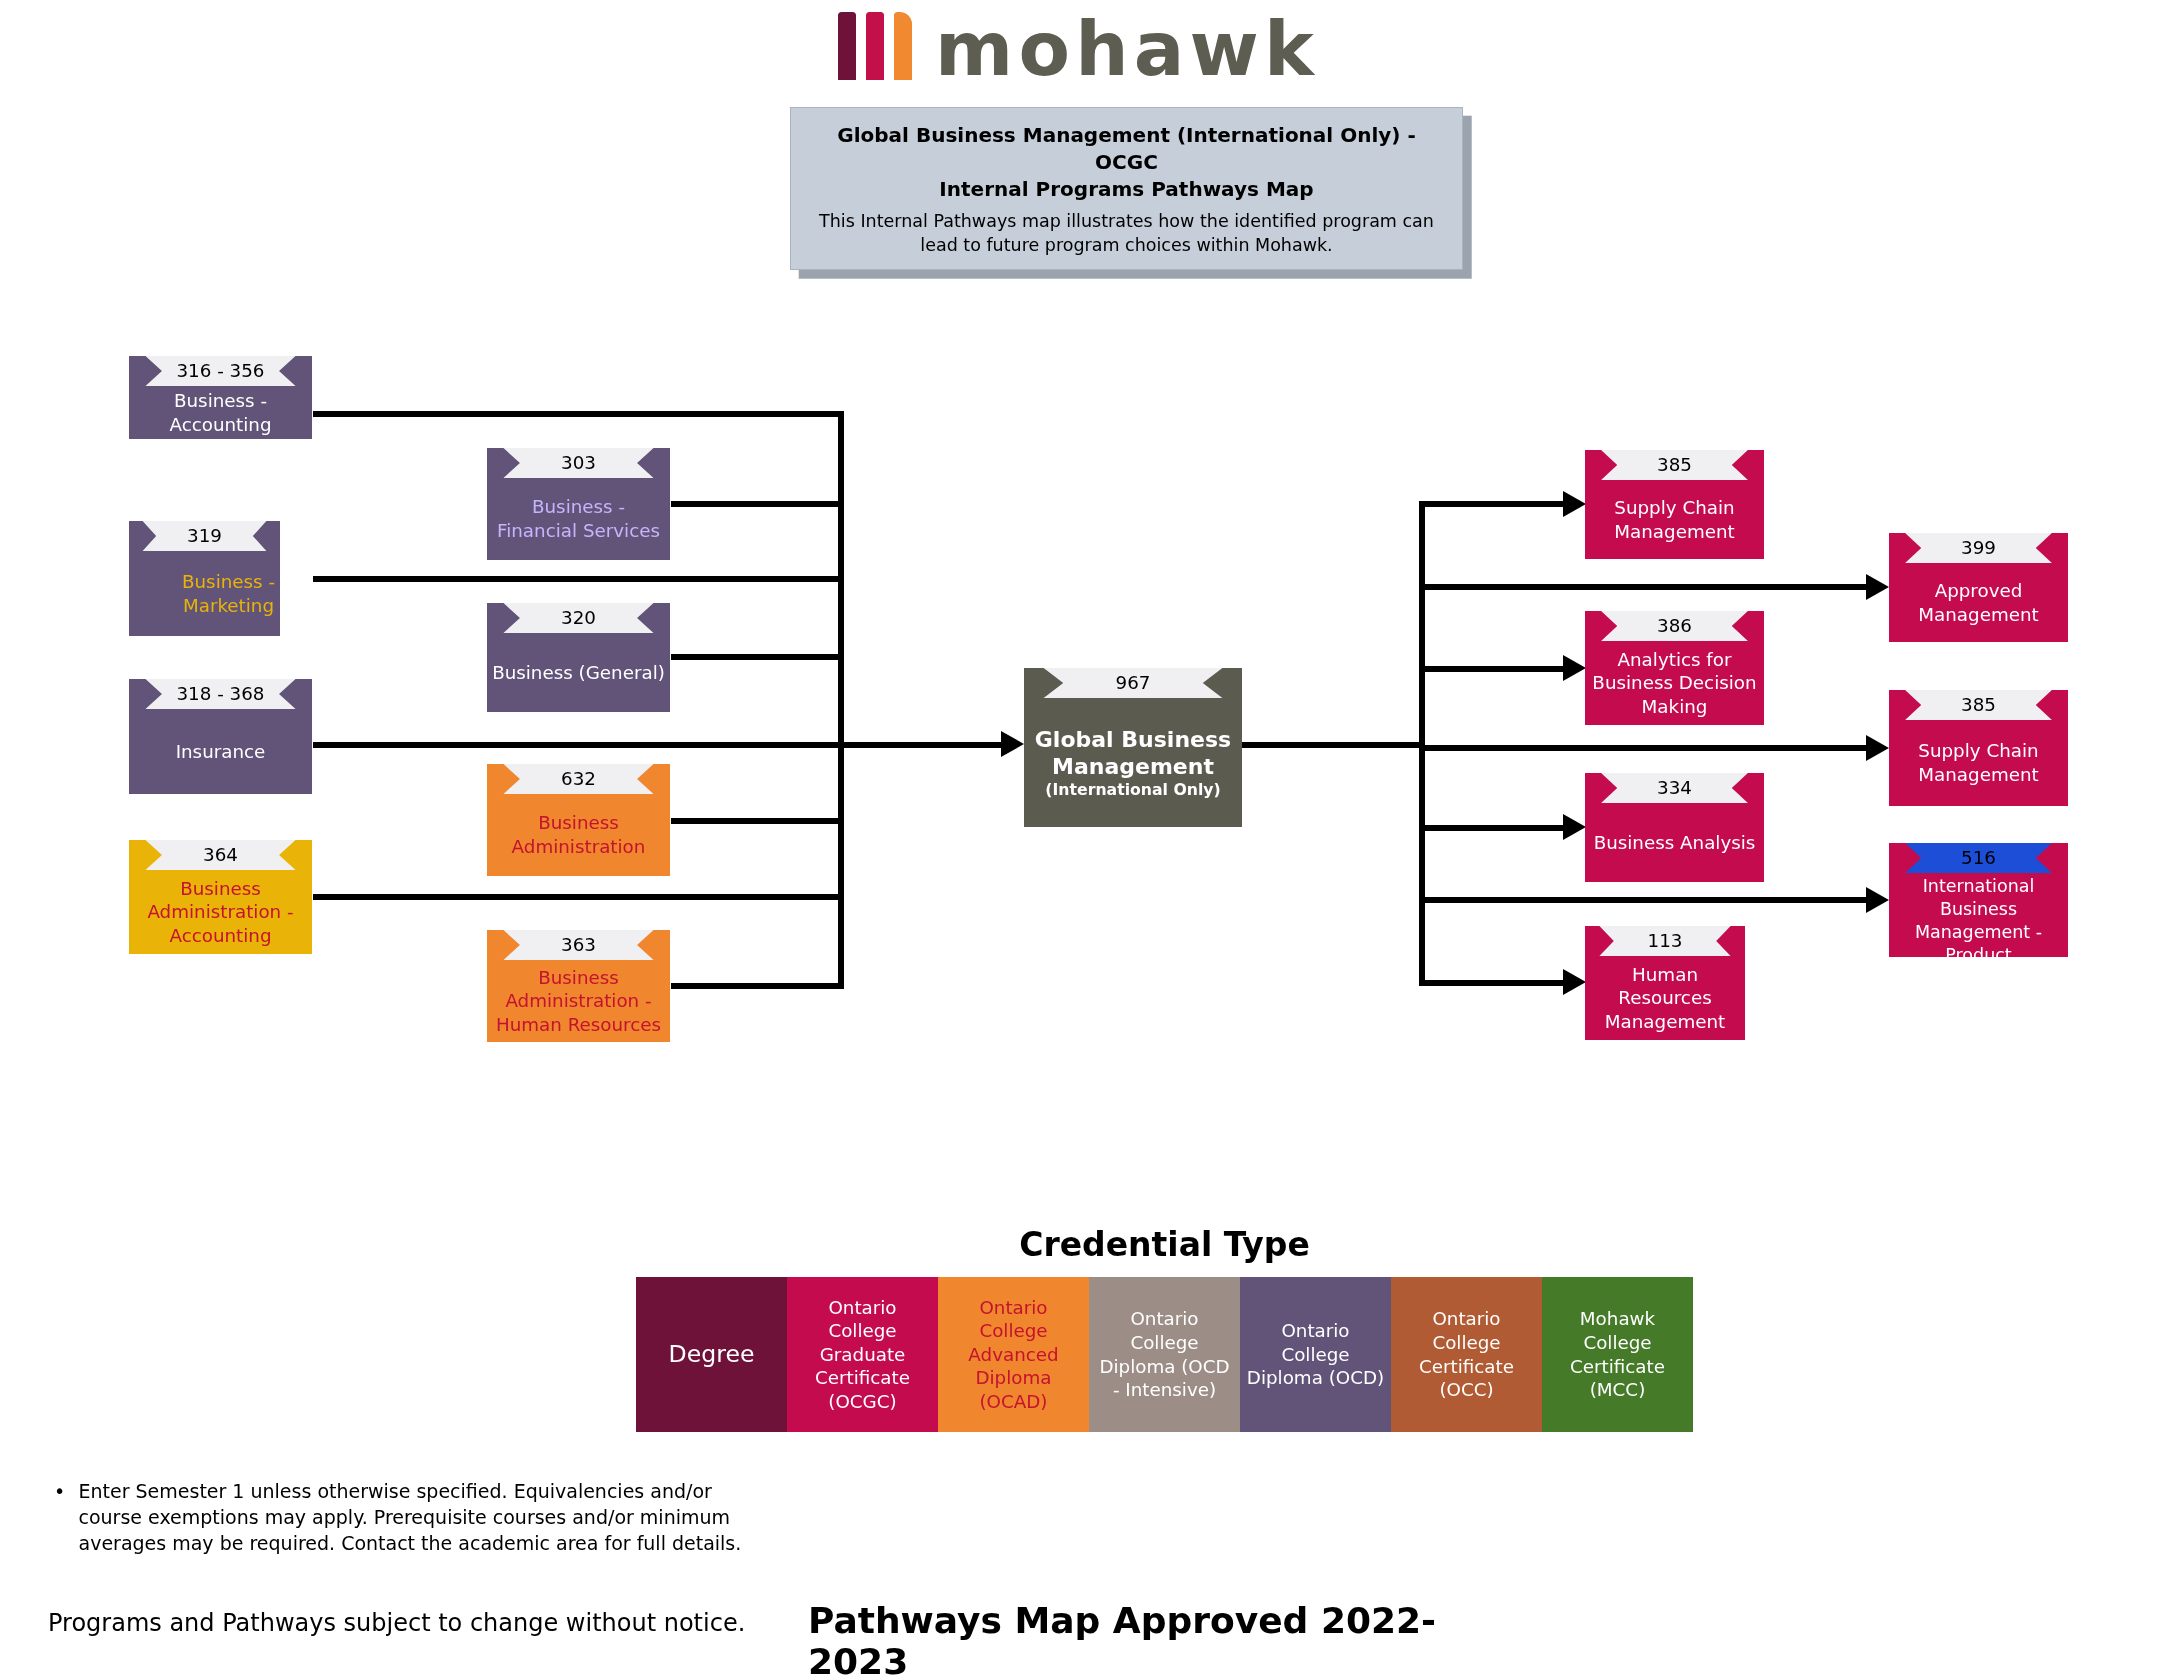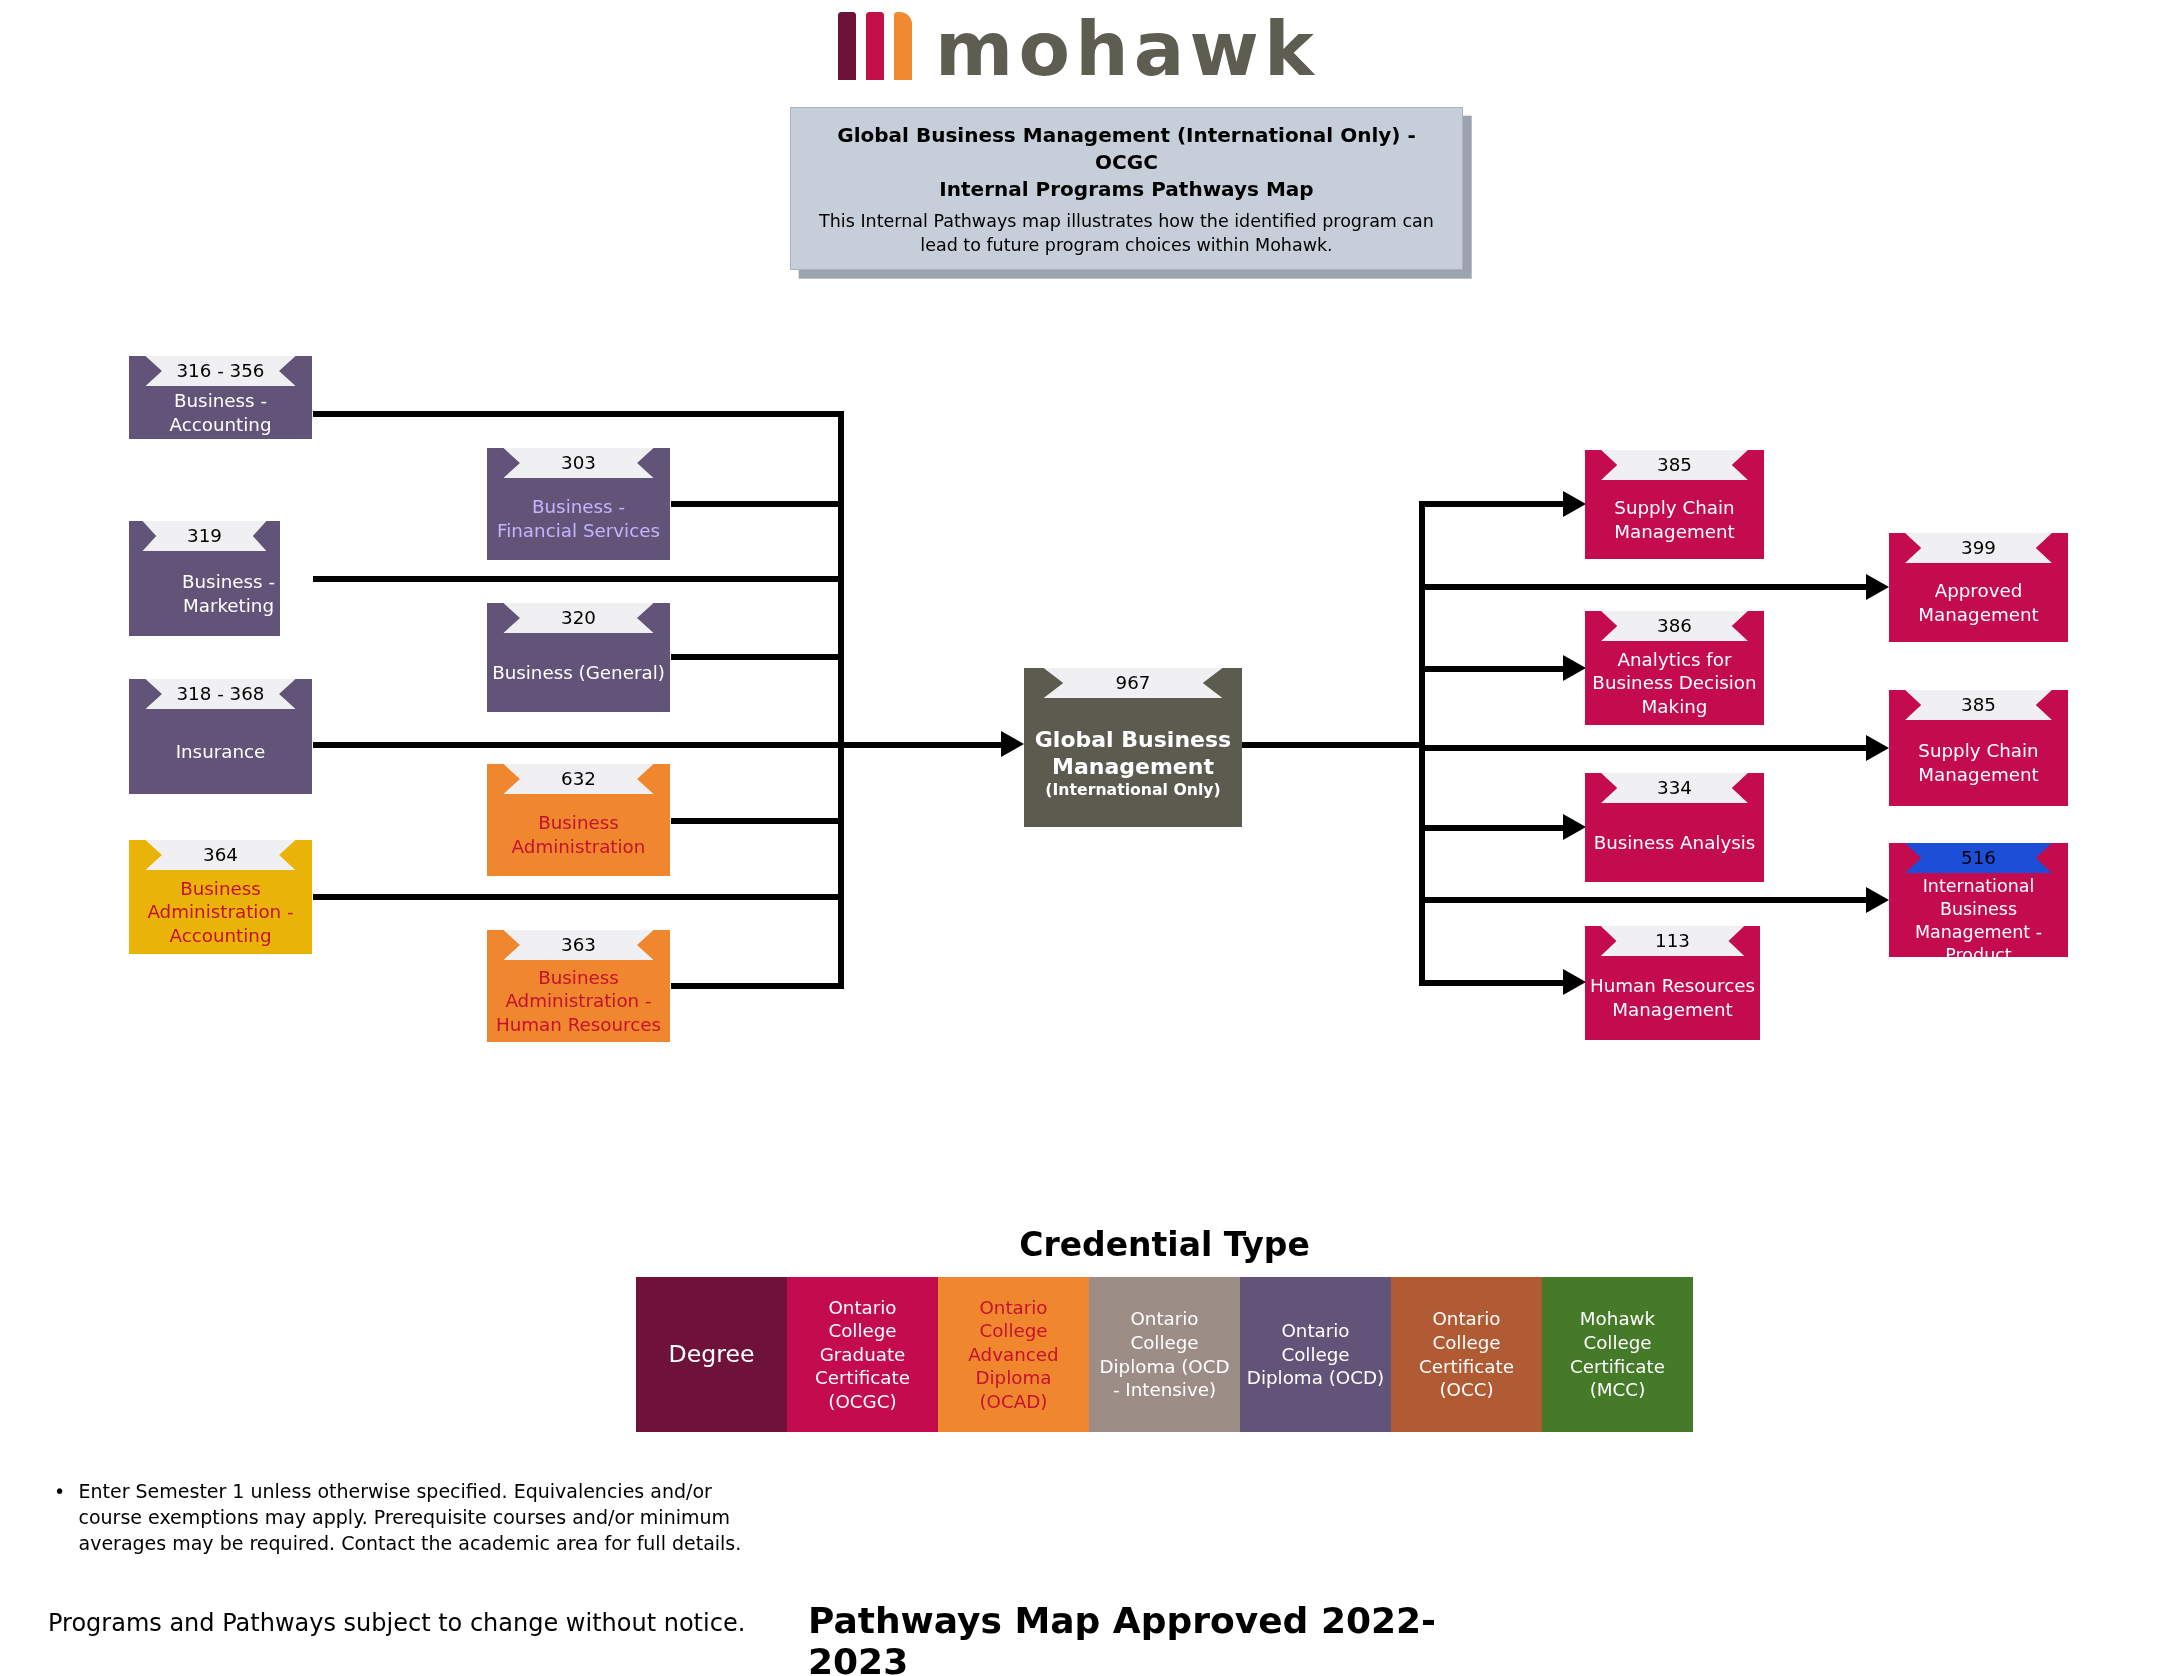--- a/index.html
+++ b/index.html
@@ -114,21 +114,21 @@
   <div class="node" style="left: 129px; top: 356px; width: 183px; height: 83px; background-color: rgb(97, 84, 120);">
     <div class="ribbon" style="background-color: rgb(240, 240, 242);">
         <span class="code">316 - 356</span>
       </div>
     <div class="label" style="color: rgb(255, 255, 255);">Business - Accounting</div>
   </div>
   <div class="node" style="left: 129px; top: 521px; width: 151px; height: 115px; background-color: rgb(97, 84, 120);">
     <div class="ribbon" style="background-color: rgb(240, 240, 242);">
         <span class="code">319</span>
       </div>
-    <div class="label" style="color: #ffffff; margin-left: 48px;">Business - Marketing</div>
+    <div class="label" style="color: #eab308; margin-left: 48px;">Business - Marketing</div>
   </div>
   <div class="node" style="left: 129px; top: 679px; width: 183px; height: 115px; background-color: rgb(97, 84, 120);">
     <div class="ribbon" style="background-color: rgb(240, 240, 242);">
         <span class="code">318 - 368</span>
       </div>
     <div class="label" style="color: rgb(255, 255, 255);">Insurance</div>
   </div>
   <div class="node" style="left: 129px; top: 840px; width: 183px; height: 114px; background-color: #eab308;">
     <div class="ribbon" style="background-color: rgb(240, 240, 242);">
         <span class="code">364</span>
@@ -182,21 +182,21 @@
         <span class="code">386</span>
       </div>
     <div class="label" style="color: rgb(255, 255, 255);">Analytics for Business Decision Making</div>
   </div>
   <div class="node" style="left: 1585px; top: 773px; width: 179px; height: 109px; background-color: rgb(196, 11, 77);">
     <div class="ribbon" style="background-color: rgb(240, 240, 242);">
         <span class="code">334</span>
       </div>
     <div class="label" style="color: rgb(255, 255, 255);">Business Analysis</div>
   </div>
-  <div class="node" style="left: 1585px; top: 926px; width: 175px; height: 114px; background-color: rgb(196, 11, 77);">
+  <div class="node" style="left: 1585px; top: 926px; width: 160px; height: 114px; background-color: rgb(196, 11, 77);">
     <div class="ribbon" style="background-color: rgb(240, 240, 242);">
         <span class="code">113</span>
       </div>
     <div class="label" style="color: rgb(255, 255, 255);">Human Resources Management</div>
   </div>
 
   <div class="node" style="left: 1889px; top: 533px; width: 179px; height: 109px; background-color: rgb(196, 11, 77);">
     <div class="ribbon" style="background-color: rgb(240, 240, 242);">
         <span class="code">399</span>
       </div>

